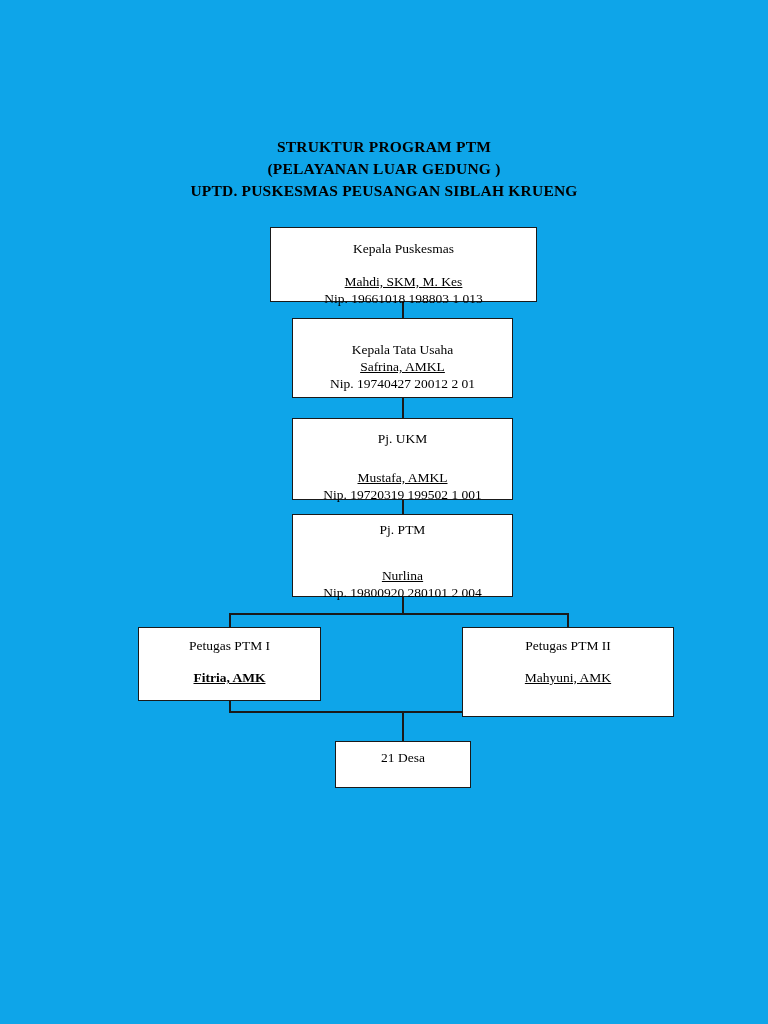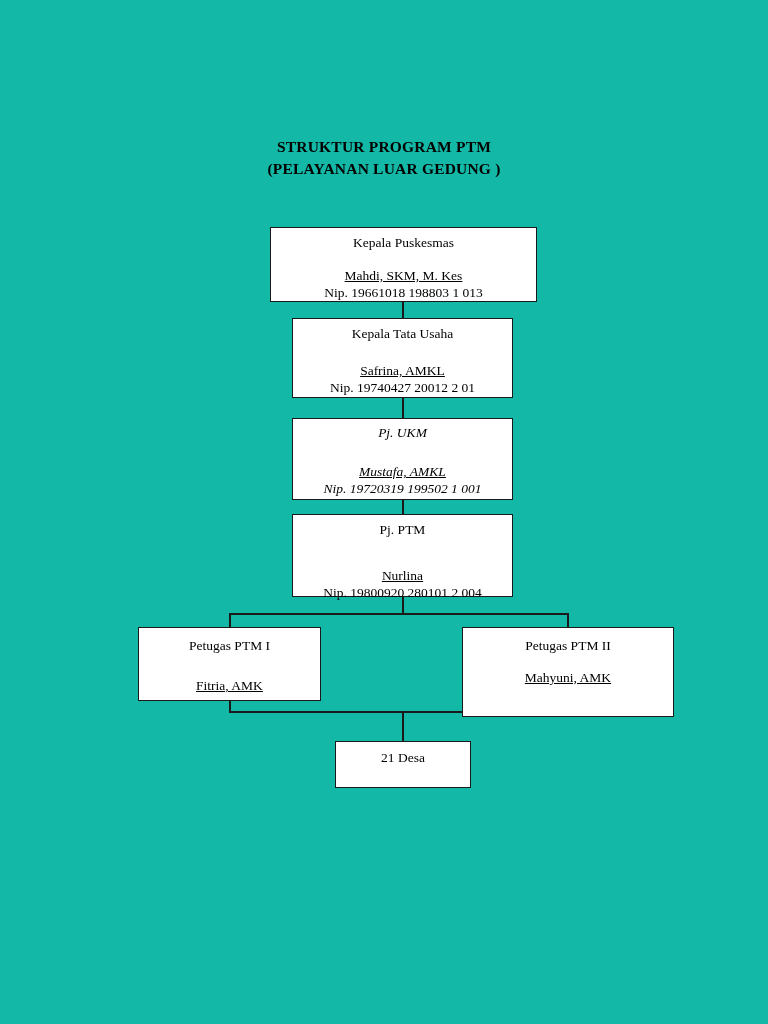--- a/index.html
+++ b/index.html
@@ -12,21 +12,21 @@
     height: 1024px;
     font-family: "Liberation Serif", "DejaVu Serif", serif;
     color: #000000;
     overflow: hidden;
   }
 
   #page {
     position: relative;
     width: 768px;
     height: 1024px;
-    background: #14b8a6;
+    background: #0ea5e9;
   }
 
   
   .title-block {
     position: absolute;
     left: 0;
     top: 136px;
     width: 768px;
     text-align: center;
     font-weight: bold;
@@ -56,34 +56,34 @@
     text-decoration: underline;
     text-underline-offset: 1px;
     white-space: nowrap;
   }
   .node .nip {
     display: block;
     white-space: nowrap;
   }
 
   
-  #node-kepala-puskesmas { left: 270px; top: 227px; width: 267px; height: 75px; padding-top: 6px; }
+  #node-kepala-puskesmas { left: 270px; top: 227px; width: 267px; height: 75px; padding-top: 12px; }
   #node-kepala-puskesmas .person { margin-top: 16px; }
 
-  #node-kepala-tata-usaha { left: 292px; top: 318px; width: 221px; height: 80px; padding-top: 6px; }
-  #node-kepala-tata-usaha .person { margin-top: 20px; }
+  #node-kepala-tata-usaha { left: 292px; top: 318px; width: 221px; height: 80px; padding-top: 22px; }
+  #node-kepala-tata-usaha .person { }
 
-  #node-pj-ukm { left: 292px; top: 418px; width: 221px; height: 82px; padding-top: 5px; font-style: italic; }
+  #node-pj-ukm { left: 292px; top: 418px; width: 221px; height: 82px; padding-top: 11px; }
   #node-pj-ukm .person { margin-top: 22px; }
 
   #node-pj-ptm { left: 292px; top: 514px; width: 221px; height: 83px; padding-top: 6px; }
   #node-pj-ptm .person { margin-top: 29px; }
 
   #node-petugas-1 { left: 138px; top: 627px; width: 183px; height: 74px; padding-top: 9px; }
-  #node-petugas-1 .person { margin-top: 23px; }
+  #node-petugas-1 .person { margin-top: 15px; font-weight: bold; }
 
   #node-petugas-2 { left: 462px; top: 627px; width: 212px; height: 90px; padding-top: 9px; }
   #node-petugas-2 .person { margin-top: 15px; }
 
   #node-desa { left: 335px; top: 741px; width: 136px; height: 47px; padding-top: 7px; }
 
   
   .conn {
     position: absolute;
     background: #1a1a1a;
@@ -110,20 +110,21 @@
   #conn-merge-down { left: 402px; top: 711px; height: 31px; }
 </style>
 </head>
 <body>
 
 <div id="page">
 
   <div class="title-block">
     <span class="title-line">STRUKTUR PROGRAM PTM</span>
     <span class="title-line">(PELAYANAN LUAR GEDUNG )</span>
+    <span class="title-line">UPTD. PUSKESMAS PEUSANGAN SIBLAH KRUENG</span>
   </div>
 
   <div class="conn v" id="conn-a"></div>
   <div class="conn v" id="conn-b"></div>
   <div class="conn v" id="conn-c"></div>
   <div class="conn v" id="conn-d"></div>
 
   <div class="conn h" id="conn-split-bar"></div>
   <div class="conn v" id="conn-split-left"></div>
   <div class="conn v" id="conn-split-right"></div>

